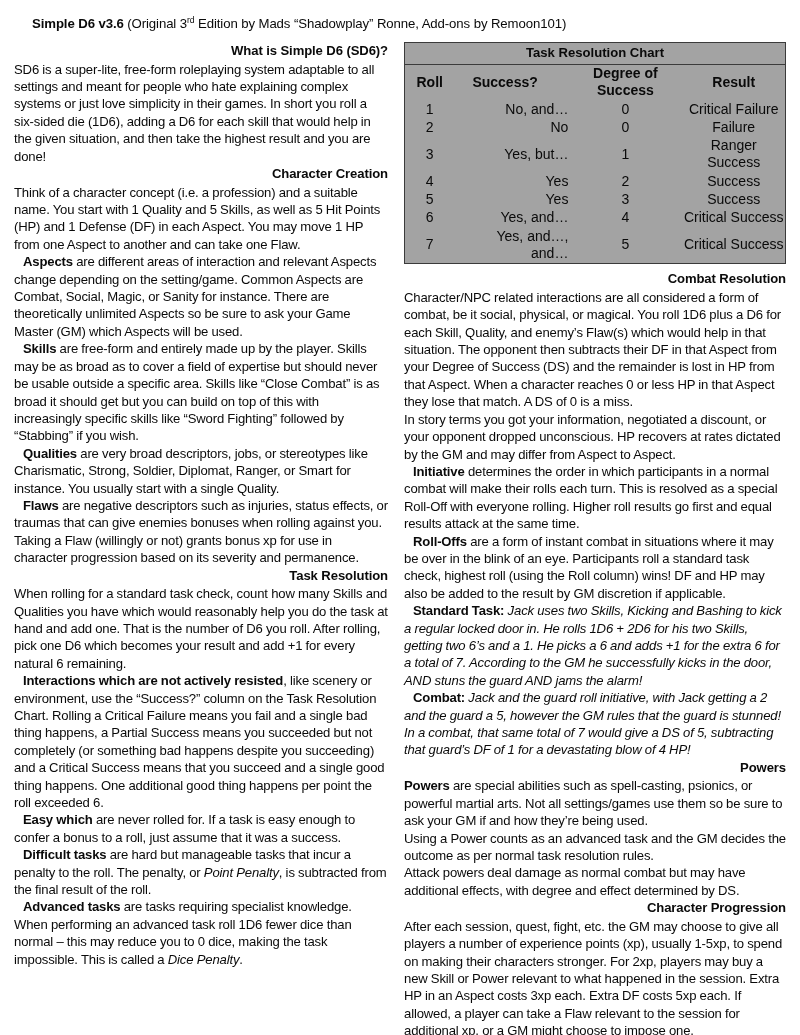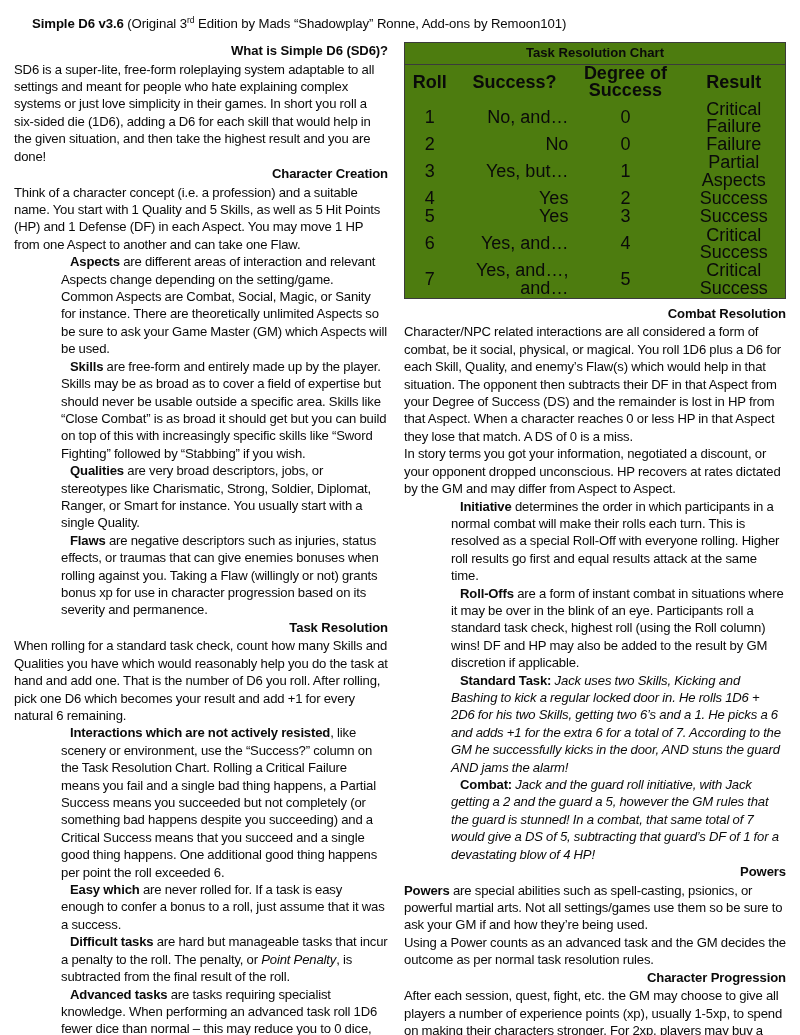--- a/index.html
+++ b/index.html
@@ -59,42 +59,42 @@
     letter-spacing: -0.1px;
   }
   p.para {
     font-size: 13.1px;
     line-height: 17.4px;
     margin: 0;
     text-align: left;
     letter-spacing: -0.15px;
     word-spacing: -0.2px;
   }
-  p.indent { text-indent: 9px; margin-left: 47px; }
+  p.indent { text-indent: 9px; }
   .b  { font-weight: bold; }
   .i  { font-style: italic; }
 
   
   .trc-wrap {
     border: 1.3px solid #3b3b3b;
     margin: 0 0 6px 0;
-    background: #4d7c0f;
+    background: #a3a3a3;
   }
   .trc-title {
     font-size: 13.1px;
     font-weight: bold;
     text-align: center;
     padding: 2px 0 3px 0;
     border-bottom: 1.3px solid #3b3b3b;
     line-height: 16px;
   }
   table.trc {
     width: 100%;
     border-collapse: collapse;
-    font-size: 18px;
+    font-size: 14px;
     line-height: 17.3px;
   }
   table.trc th {
     font-weight: bold;
     padding: 0px 0 1px 0;
     text-align: center;
   }
   table.trc td {
     padding: 0px 0 1px 0;
     text-align: center;
@@ -168,21 +168,21 @@
             <tr>
               <td class="c-roll">2</td>
               <td class="c-succ">No</td>
               <td class="c-dos">0</td>
               <td class="c-res">Failure</td>
             </tr>
             <tr>
               <td class="c-roll">3</td>
               <td class="c-succ">Yes, but…</td>
               <td class="c-dos">1</td>
-              <td class="c-res">Partial Aspects</td>
+              <td class="c-res">Ranger Success</td>
             </tr>
             <tr>
               <td class="c-roll">4</td>
               <td class="c-succ">Yes</td>
               <td class="c-dos">2</td>
               <td class="c-res">Success</td>
             </tr>
             <tr>
               <td class="c-roll">5</td>
               <td class="c-succ">Yes</td>
@@ -216,19 +216,20 @@
 
       <p class="para indent"><span class="b">Standard Task:</span><span class="i"> Jack uses two Skills, Kicking and Bashing to kick a regular locked door in.  He rolls 1D6 + 2D6 for his two Skills, getting two 6’s and a 1.  He picks a 6 and adds +1 for the extra 6 for a total of 7.  According to the GM he successfully kicks in the door, AND stuns the guard AND jams the alarm!</span></p>
 
       <p class="para indent"><span class="b">Combat:</span><span class="i"> Jack and the guard roll initiative, with Jack getting a 2 and the guard a 5, however the GM rules that the guard is stunned! In a combat, that same total of 7 would give a DS of 5, subtracting that guard’s DF of 1 for a devastating blow of 4 HP!</span></p>
 
       <h2 class="section">Powers</h2>
 
       <p class="para"><span class="b">Powers</span><span> are special abilities such as spell-casting, psionics, or powerful martial arts.  Not all settings/games use them so be sure to ask your GM if and how they’re being used.</span></p>
 
       <p class="para">Using a Power counts as an advanced task and the GM decides the outcome as per normal task resolution rules.</p>
+      <p class="para">Attack powers deal damage as normal combat but may have additional effects, with degree and effect determined by DS.</p>
 
       <h2 class="section">Character Progression</h2>
       <p class="para">After each session, quest, fight, etc. the GM may choose to give all players a number of experience points (xp), usually 1-5xp, to spend on making their characters stronger.  For 2xp, players may buy a new Skill or Power relevant to what happened in the session.  Extra HP in an Aspect costs 3xp each.  Extra DF costs 5xp each.  If allowed, a player can take a Flaw relevant to the session for additional xp, or a GM might choose to impose one.</p>
 
     </div>
   </div>
 </div>
 
 </body></html>

